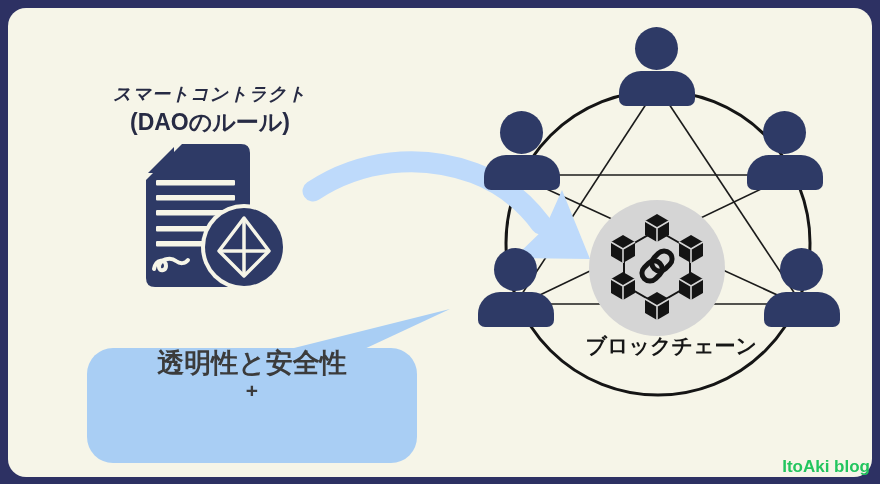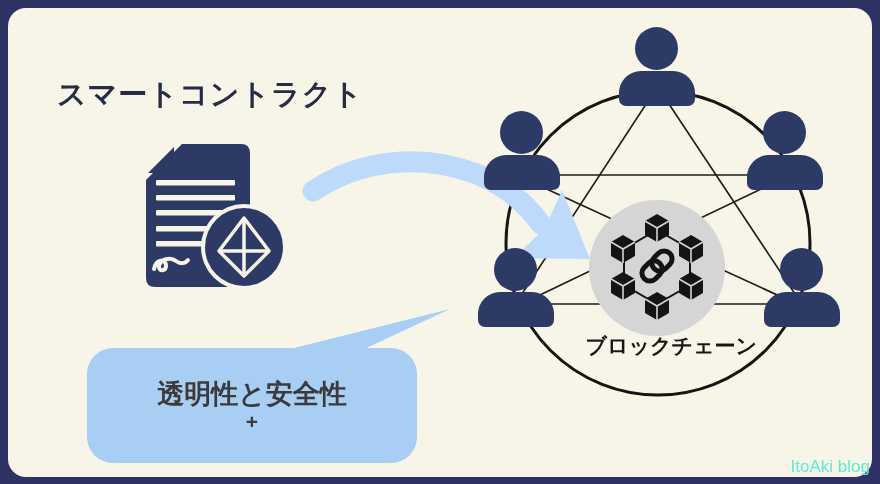--- a/index.html
+++ b/index.html
@@ -28,21 +28,21 @@
 
   
   .title-block {
     position: absolute;
     left: 55px; top: 80px;
     width: 310px;
     text-align: center;
     color: #272b44;
     font-weight: 800;
   }
-  .title-block .t1 { font-size: 29px; line-height: 29px; letter-spacing: 1px; }
+  .title-block .t1 { font-size: 18px; line-height: 29px; letter-spacing: 1px; font-style: italic; }
   .title-block .t2 { font-size: 23px; line-height: 27px; }
 
   
   .person { position: absolute; width: 76px; height: 79px; }
   .person .head {
     position: absolute; left: 16px; top: 0;
     width: 43px; height: 43px;
     border-radius: 50%;
     background: #2e3a66;
   }
@@ -75,35 +75,35 @@
   
   .bubble {
     position: absolute;
     left: 87px; top: 348px;
     width: 330px; height: 115px;
     background: #a9cef4;
     border-radius: 26px;
     display: flex;
     flex-direction: column;
     align-items: center;
-    justify-content: center;
+    justify-content: flex-start;
     color: #3b3b3b;
     font-weight: 800;
     text-align: center;
   }
   .bubble .b1, .bubble .b3 { font-size: 27px; line-height: 31px; }
   .bubble .b2 { font-size: 21px; line-height: 23px; }
 
   
   .watermark {
     position: absolute;
     right: 10px; top: 457px;
     font-size: 17px;
-    font-weight: 400;
-    color: #5eead4;
+    font-weight: 700;
+    color: #22c55e;
   }
 </style>
 </head>
 <body>
 
 <div class="stage"></div>
 
 <svg class="layer" viewBox="0 0 880 484">
   <circle cx="658" cy="243" r="152" fill="none" stroke="#151515" stroke-width="3"></circle>
   <g stroke="#1b1b1b" stroke-width="1.6">
@@ -178,20 +178,21 @@
   <div class="head"></div>
   <div class="torso"></div>
 </div>
 <div class="person" style="left:764px; top:248px;">
   <div class="head"></div>
   <div class="torso"></div>
 </div>
 
 <div class="title-block">
   <div class="t1">スマートコントラクト</div>
+  <div class="t2">(DAOのルール)</div>
 </div>
 
 <svg class="layer" viewBox="0 0 880 484">
   <g transform="translate(140,140)">
 
     <polygon points="8,33 34,7 34,33" fill="#2e3a66"></polygon>
 
     <path d="M42,4 H101 Q110,4 110,13 V138 Q110,147 101,147 H15 Q6,147 6,138 V40 Z" fill="#2e3a66"></path>
 
     <g fill="#f6f5e8">

